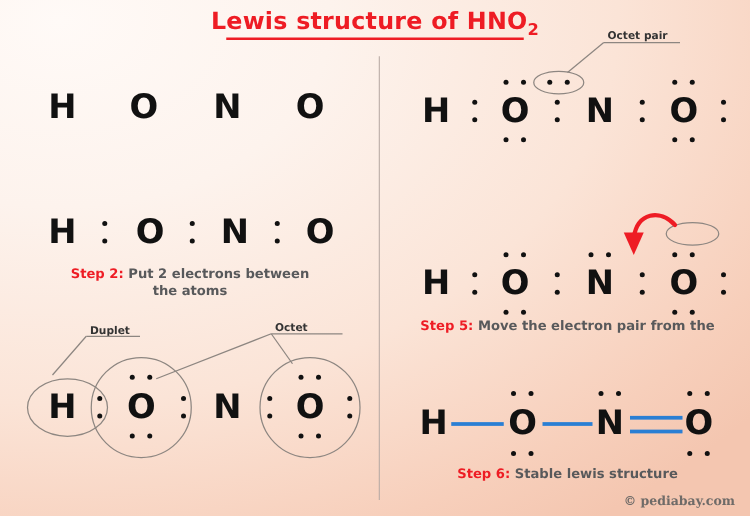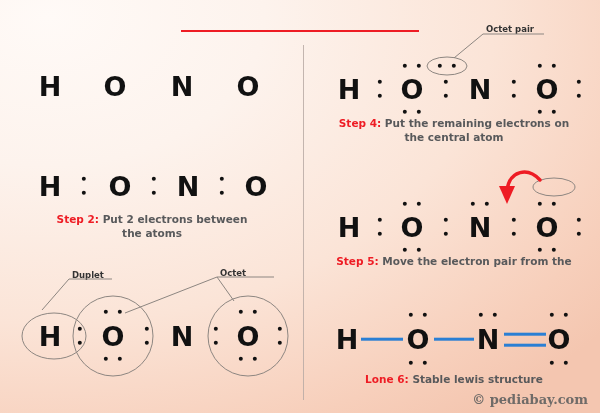--- a/index.html
+++ b/index.html
@@ -68,29 +68,32 @@
 
   
   .callout-label{
     position:absolute;
     font-family:"DejaVu Sans",sans-serif;
     font-size:8.5px;font-weight:bold;color:#333;white-space:nowrap;
   }
   .footer{
     position:absolute;right:12px;bottom:6px;
     font-family:"DejaVu Serif",serif;
-    font-size:13px;color:#6f6b68;font-weight:bold;
+    font-size:10px;color:#6f6b68;font-weight:bold;
   }
   svg{position:absolute;overflow:visible;}
 </style>
 </head>
 <body>
 
 <div id="page">
 
+  <div class="title-wrap">
+    <span class="title"><span>Lewis structure of HNO</span><sub>2</sub></span>
+  </div>
   <div class="title-rule"></div>
 
   <div class="divider"></div>
 
   <div class="blk" style="left:12px;top:62px;width:280px;">
     <div class="mol">
       <span class="atom" style="left:38px;top:24px;">H</span>
       <span class="atom" style="left:103px;top:24px;">O</span>
       <span class="atom" style="left:170px;top:24px;">N</span>
       <span class="atom" style="left:236px;top:24px;">O</span>
@@ -111,21 +114,21 @@
       <span class="dot" style="left:210px;top:17px;"></span>
       <span class="dot" style="left:210px;top:31px;"></span>
     </div>
     <div class="cap" style="top:50px;">
       <span class="sn">Step 2:</span> 
       <span>Put 2 electrons between</span>
       <br><span>the atoms</span>
     </div>
   </div>
 
-  <div class="blk" style="left:12px;top:268px;width:280px;height:140px;text-decoration:underline;">
+  <div class="blk" style="left:12px;top:258px;width:280px;height:140px;text-decoration:underline;">
 
     <span class="callout-label" style="left:60px;top:2px;">Duplet</span>
     <span class="callout-label" style="left:208px;top:0px;">Octet</span>
 
     <svg width="280" height="140" style="left:0;top:0;">
 
       <line x1="57" y1="11" x2="100" y2="11" stroke="#8d8681" stroke-width="1"></line>
       <line x1="57" y1="11" x2="30" y2="42" stroke="#8d8681" stroke-width="1"></line>
 
       <line x1="205" y1="9" x2="262" y2="9" stroke="#8d8681" stroke-width="1"></line>
@@ -197,25 +200,20 @@
       <span class="dot" style="left:140px;top:10px;"></span>
 
       <span class="dot" style="left:226px;top:10px;"></span>
       <span class="dot" style="left:240px;top:10px;"></span>
       <span class="dot" style="left:226px;top:56px;"></span>
       <span class="dot" style="left:240px;top:56px;"></span>
       <span class="dot" style="left:265px;top:26px;"></span>
       <span class="dot" style="left:265px;top:40px;"></span>
     </div>
 
-    <div class="cap" style="top:92px;">
-      <span class="sn">Step 4:</span> 
-      <span>Put the remaining electrons on</span>
-      <br><span>the central atom</span>
-    </div>
   </div>
 
   <div class="blk" style="left:314px;top:164px;width:280px;height:120px;">
 
     <svg width="280" height="120" style="left:0;top:0;">
       <ellipse cx="240" cy="23" rx="21" ry="9" fill="none" stroke="#8d8681" stroke-width="1"></ellipse>
       <path d="M 226 16 C 214 3 196 6 193 26" fill="none" stroke="#ee1c24" stroke-width="3.4" stroke-linecap="round"></path>
       <polygon points="193,40 185,22 201,22" fill="#ee1c24"></polygon>
     </svg>
 
@@ -275,20 +273,20 @@
       <span class="dot" style="left:167px;top:9px;"></span>
       <span class="dot" style="left:181px;top:9px;"></span>
 
       <span class="dot" style="left:238px;top:9px;"></span>
       <span class="dot" style="left:252px;top:9px;"></span>
       <span class="dot" style="left:238px;top:57px;"></span>
       <span class="dot" style="left:252px;top:57px;"></span>
     </div>
 
     <div class="cap" style="top:72px;">
-      <span class="sn">Lone 6:</span> 
+      <span class="sn">Step 6:</span> 
       <span>Stable lewis structure</span>
     </div>
   </div>
 
   <div class="footer">© pediabay.com</div>
 
 </div>
 
 </body></html>

